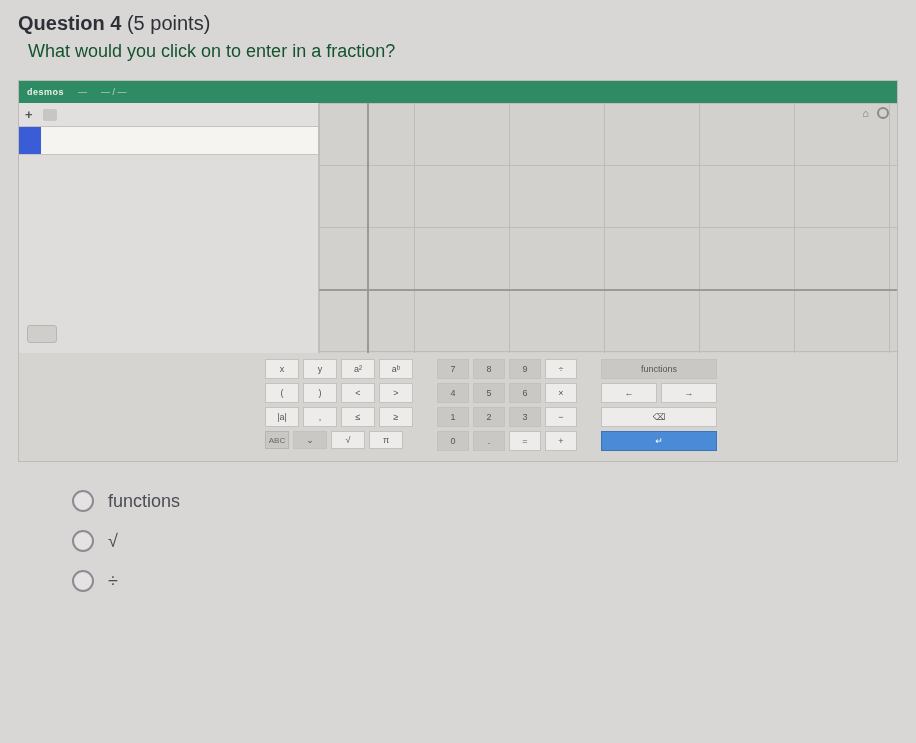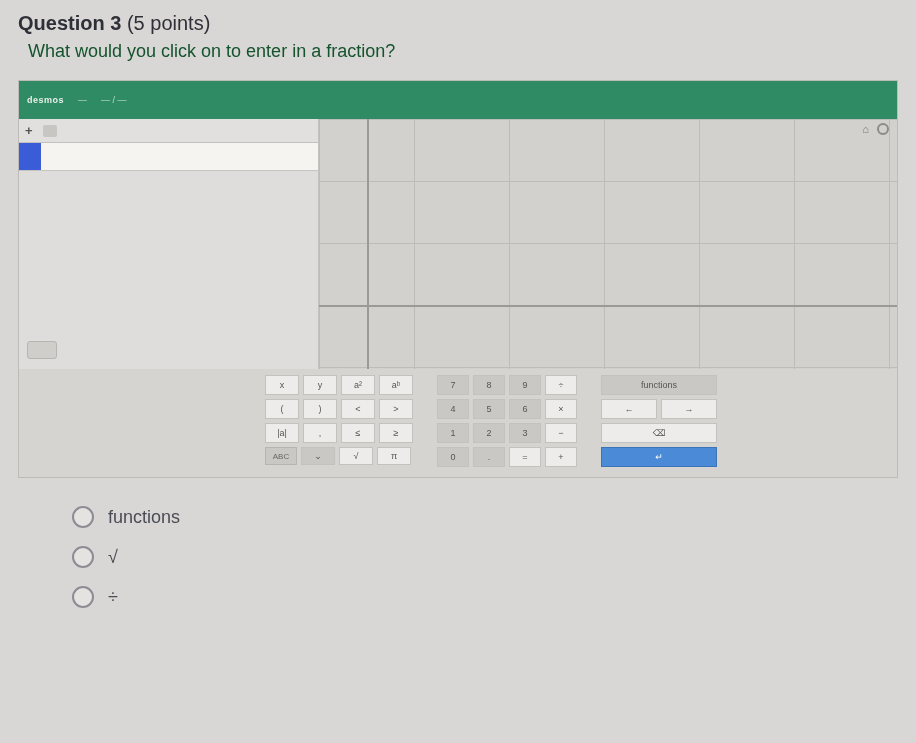--- a/index.html
+++ b/index.html
@@ -18,21 +18,21 @@
   
   .shot {
     width: 880px;
     background: #c9c8c6;
     border: 1px solid #bcbbb8;
     position: relative;
     margin-bottom: 28px;
   }
   .topbar {
     background: #2e8b64;
-    height: 38px;
+    height: 22px;
     display: flex;
     align-items: center;
     gap: 14px;
     padding: 0 8px;
     color: #e8efe8;
     font-size: 9px;
   }
   .topbar .brand { font-weight: 600; letter-spacing: .5px; }
   .topbar .mut { opacity: .75; }
 
@@ -83,38 +83,38 @@
   .kp-grid.nums { grid-template-columns: repeat(4, 32px); }
   .kp-col2 { display: grid; grid-template-columns: 56px 56px; grid-auto-rows: 20px; gap: 4px; }
   .key {
     background: #edeceb; border: 1px solid #c3c2bf; font-size: 9px;
     display: flex; align-items: center; justify-content: center; color: #555;
   }
   .key.dark { background: #c9c8c5; }
   .key.accent { background: #4a8ad6; border-color: #3a74bb; color: #fff; }
   .key.wide { grid-column: span 2; }
   .abc-row { display: flex; gap: 4px; }
-  .abc { width: 32px; height: 18px; background: #c9c8c5; border: 1px solid #b6b5b2;
+  .abc { width: 24px; height: 18px; background: #c9c8c5; border: 1px solid #b6b5b2;
          font-size: 8px; color: #666; display: flex; align-items: center; justify-content: center;}
   .kp-block { display: flex; flex-direction: column; gap: 4px; }
 
   
   .answers { padding-left: 54px; display: flex; flex-direction: column; gap: 18px; }
   .opt { display: flex; align-items: center; gap: 14px; color: #4b4c55; font-size: 18px; }
   .radio {
     width: 22px; height: 22px; border: 2px solid #8c8d94; border-radius: 50%;
     background: #e4e3e1; flex-shrink: 0;
   }
   .opt sup { font-size: .6em; vertical-align: super; }
 </style>
 </head>
 <body>
 
 <div class="q-title">
-  <span>Question 3</span>
+  <span>Question 4</span>
   <span class="pts">(5 points)</span>
 </div>
 <div class="q-prompt">What would you click on to enter in a fraction?</div>
 
 <div class="shot">
   <div class="topbar">
     <span class="brand">desmos</span>
     <span class="mut">—</span>
     <span class="mut">— / —</span>
   </div>

